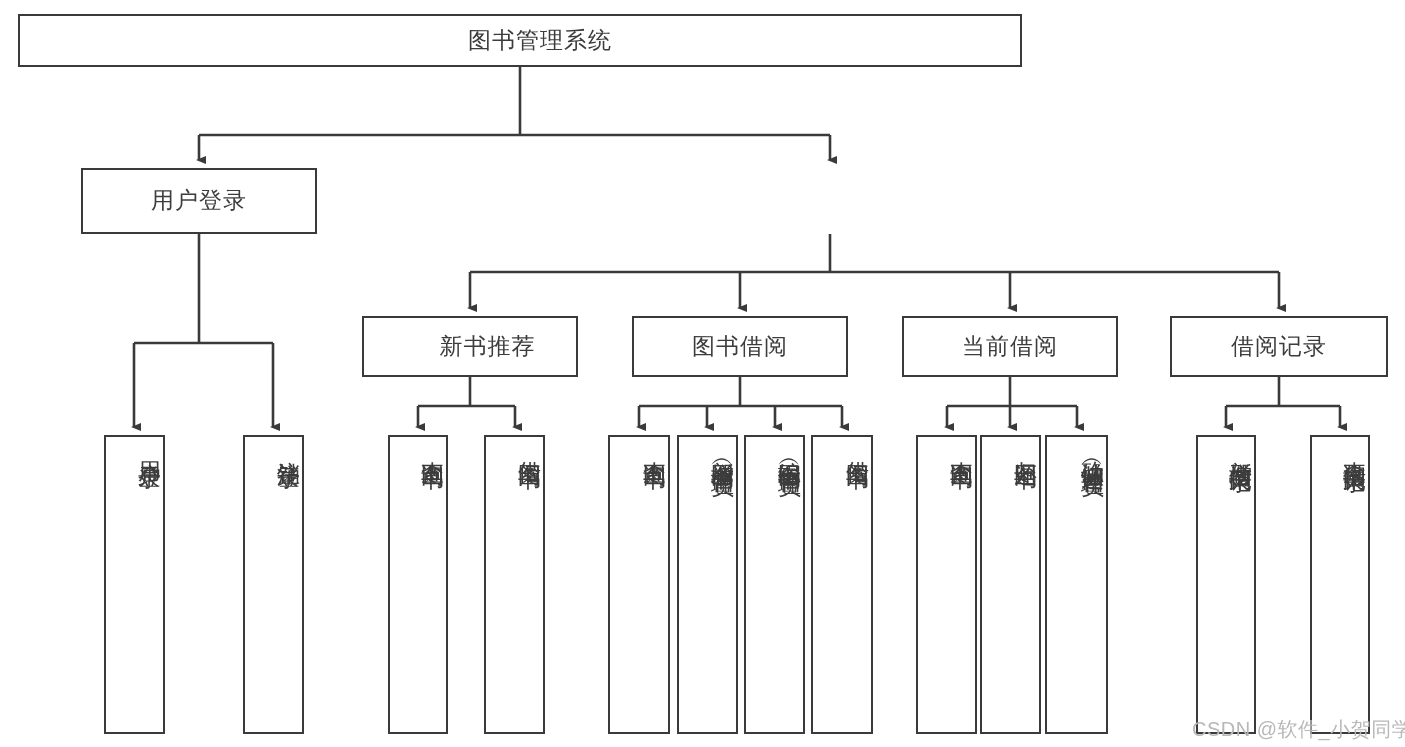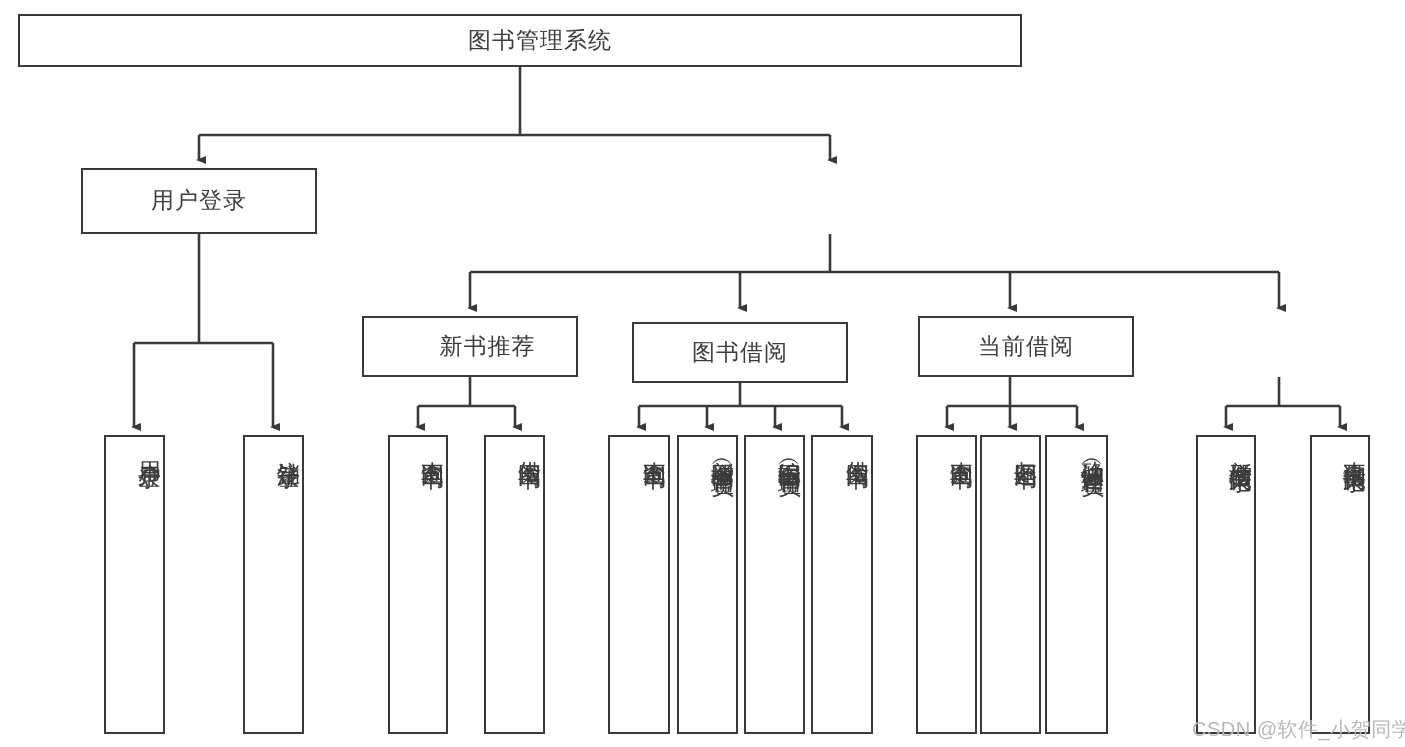--- a/index.html
+++ b/index.html
@@ -119,22 +119,23 @@
       <path d="M1226,406 L1226,427" marker-end="url(#arw)"></path>
       <path d="M1340,406 L1340,427" marker-end="url(#arw)"></path>
     </g>
   </svg>
 
   <div class="node horiz" style="left:18px; top:14px; width:1004px; height:53px;padding-left:40px;">图书管理系统</div>
 
   <div class="node horiz" style="left:81px; top:168px; width:236px; height:66px;">用户登录</div>
 
   <div class="node horiz" style="left:362px; top:316px; width:216px; height:61px;padding-left:35px;">新书推荐</div>
-  <div class="node horiz" style="left:632px; top:316px; width:216px; height:61px;margin-top:6px;">图书借阅</div>
-  <div class="node horiz" style="left:902px; top:316px; width:216px; height:61px;margin-left:16px;">当前借阅</div>
+  <div class="node horiz" style="left:632px; top:316px; width:216px; height:61px;">图书借阅</div>
+  <div class="node horiz" style="left:902px; top:316px; width:216px; height:61px;">当前借阅</div>
+  <div class="node horiz" style="left:1170px; top:316px; width:218px; height:61px;">借阅记录</div>
 
   <div class="node vert" style="left:104px; top:435px; width:61px; height:299px;">
     <span class="vtext">用户登录</span>
   </div>
   <div class="node vert" style="left:243px; top:435px; width:61px; height:299px;">
     <span class="vtext">注销登录</span>
   </div>
 
   <div class="node vert" style="left:388px; top:435px; width:60px; height:299px;">
     <span class="vtext">查询图书</span>

